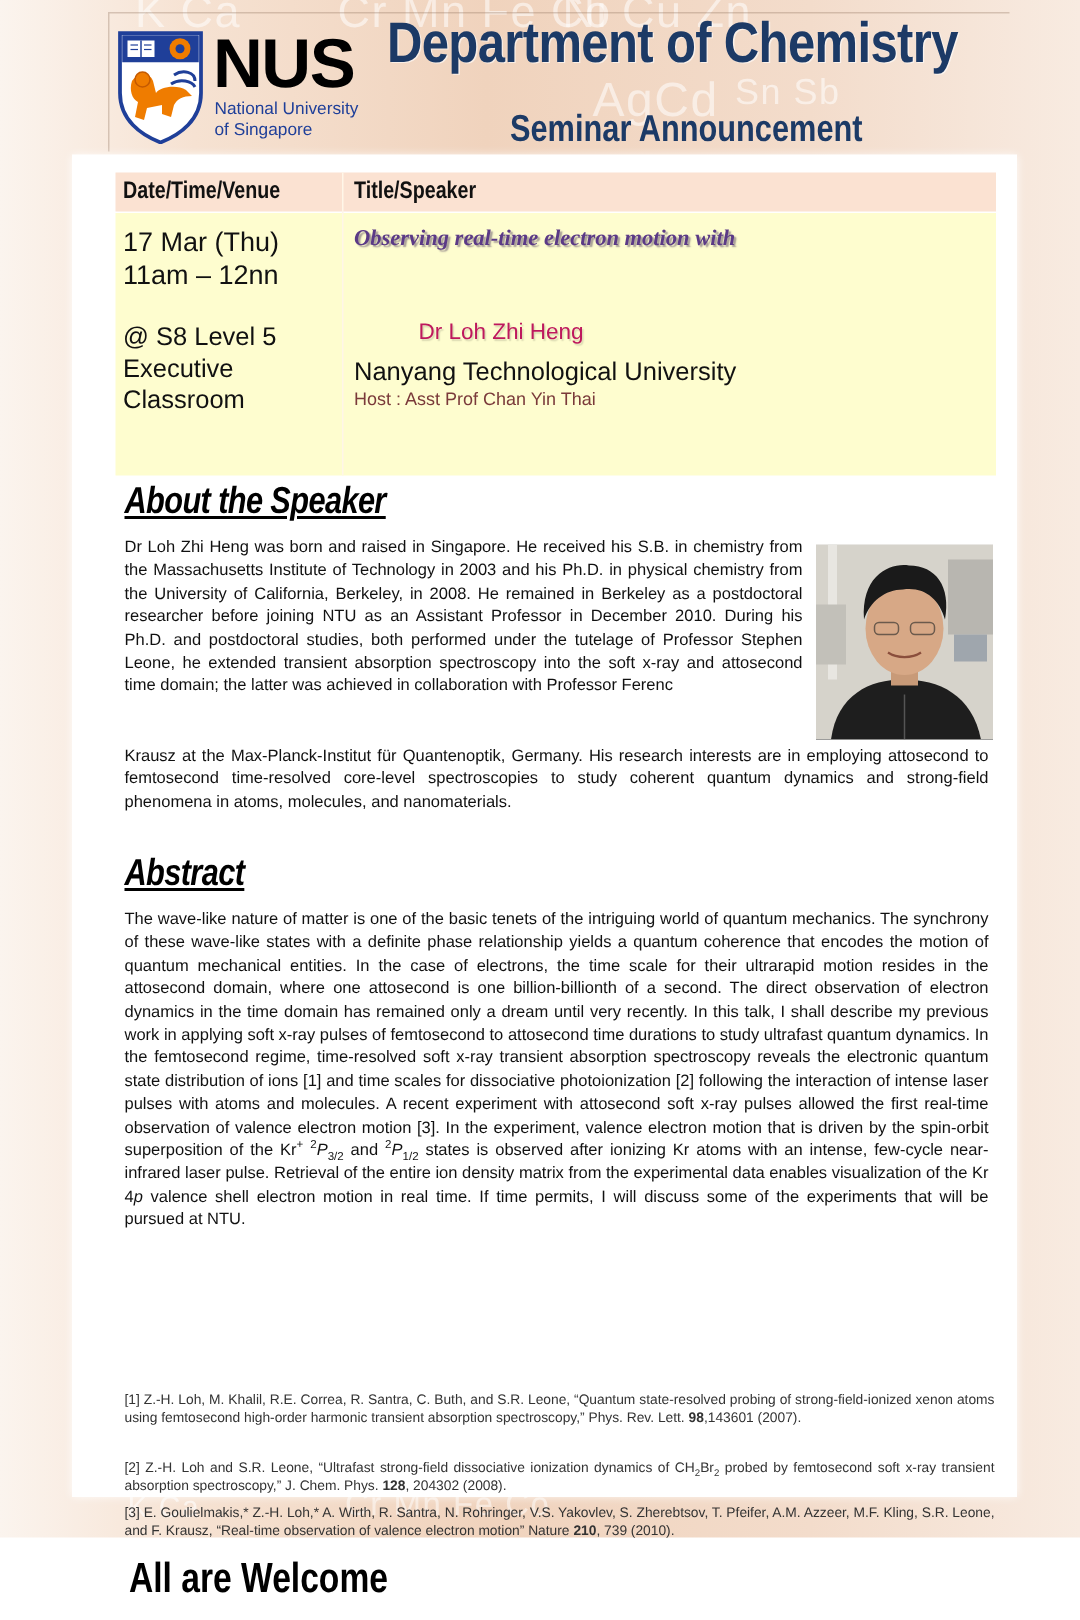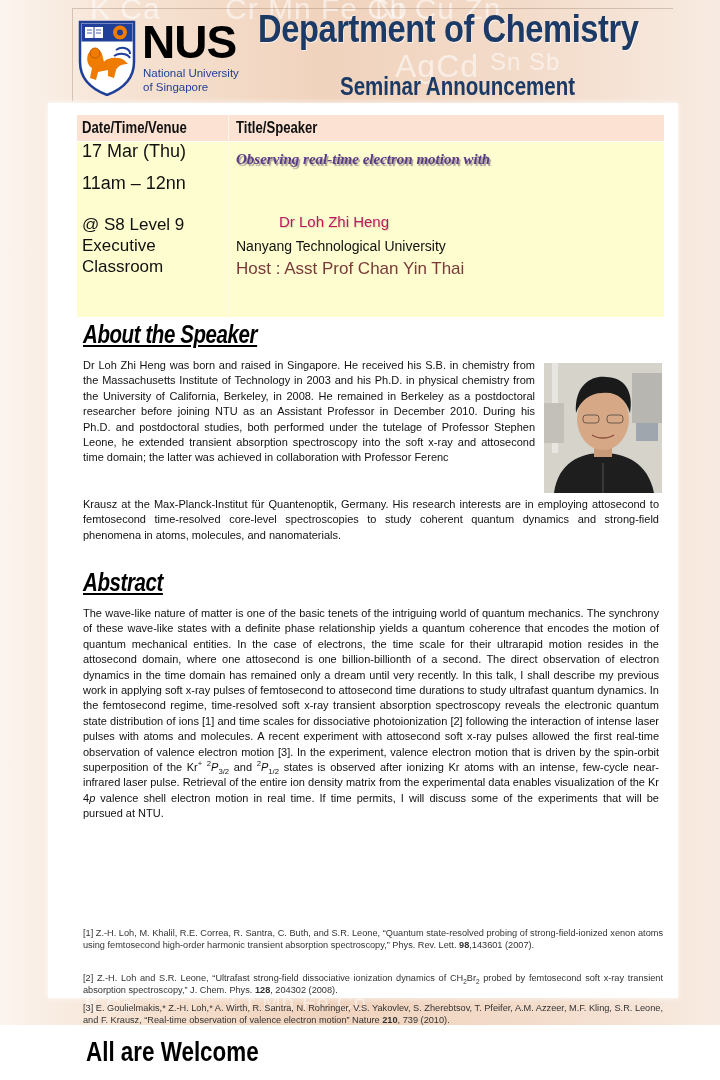--- a/index.html
+++ b/index.html
@@ -56,22 +56,22 @@
     transform:scaleX(0.82); transform-origin:left top; white-space:nowrap;
   }
   .dtv { position:absolute; left:5px; font-size:18px; line-height:22px; color:#111; }
   .talk-title {
     position:absolute; left:159px; top:31px; width:420px;
     font-family:"Liberation Serif", serif; font-weight:bold; font-style:italic;
     font-size:15px; line-height:26px; color:#5b3a86;
     text-shadow:1.5px 1.5px 1px rgba(60,40,80,0.45);
   }
   .speaker-name { position:absolute; left:159px; top:98px; font-size:15px; color:#be185d; text-shadow:1px 1px 1px rgba(0,0,0,0.15);margin-left:43px; }
-  .speaker-inst { position:absolute; left:159px; top:123px; font-size:14px; color:#111; }
-  .speaker-host { position:absolute; left:159px; top:144px; font-size:17px; color:#7a3a3a; }
+  .speaker-inst { position:absolute; left:159px; top:123px; font-size:17px; color:#111; }
+  .speaker-host { position:absolute; left:159px; top:144px; font-size:12px; color:#7a3a3a; }
 
   .section-title {
     position:absolute; left:83px; font-family:"Liberation Sans", sans-serif;
     font-weight:bold; font-style:italic; font-size:25px; color:#000; text-decoration:underline;
     transform:scaleX(0.82); transform-origin:left top; white-space:nowrap; letter-spacing:-0.5px;
   }
   .para {
     position:absolute; font-size:11px; line-height:15.4px; color:#111; text-align:justify;
   }
   .photo {
@@ -128,24 +128,24 @@
 
 <div class="panel"></div>
 
 <div class="info-table">
   <div class="info-head"></div>
   <div class="info-body"></div>
   <div class="col-divider"></div>
   <div class="th" style="left:5px;">Date/Time/Venue</div>
   <div class="th" style="left:159px;">Title/Speaker</div>
 
-  <div class="dtv" style="top:25px;">17 Mar (Thu)</div>
+  <div class="dtv" style="top:35px;">17 Mar (Thu)</div>
   <div class="dtv" style="top:57px;">11am – 12nn</div>
   <div class="dtv" style="top:99px; font-size:17px; line-height:21px;">
-    <div>@ S8 Level 9</div>
+    <div>@ S8 Level 5</div>
     <div>Executive</div>
     <div>Classroom</div>
   </div>
 
   <div class="talk-title">
     <div>Observing real-time electron motion with</div>
   </div>
   <div class="speaker-name">Dr Loh Zhi Heng</div>
   <div class="speaker-inst">Nanyang Technological University</div>
   <div class="speaker-host">Host : Asst Prof Chan Yin Thai</div>

